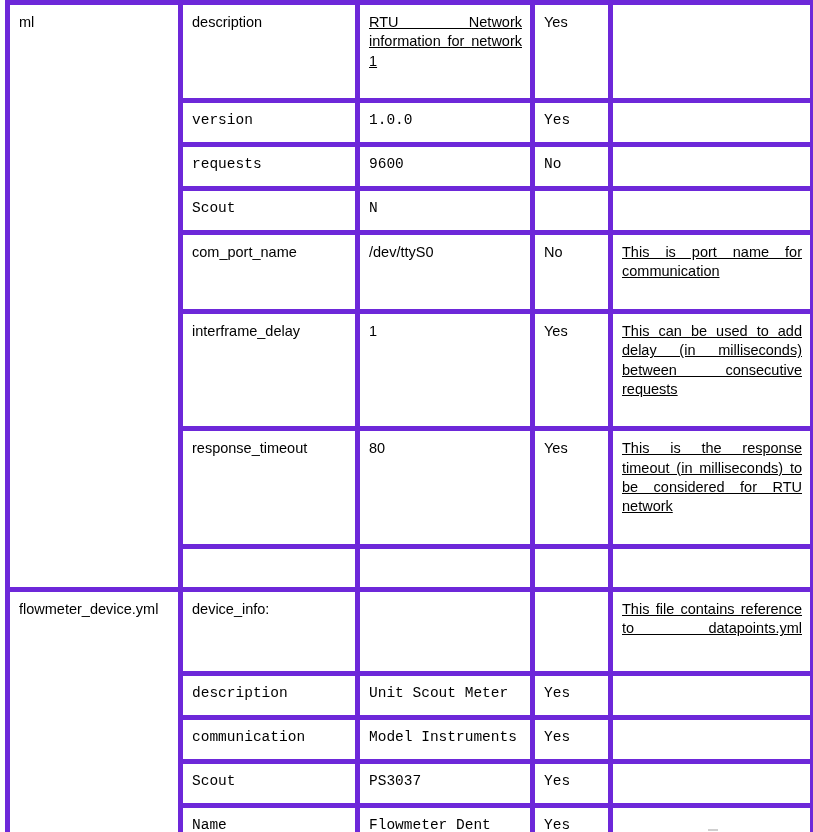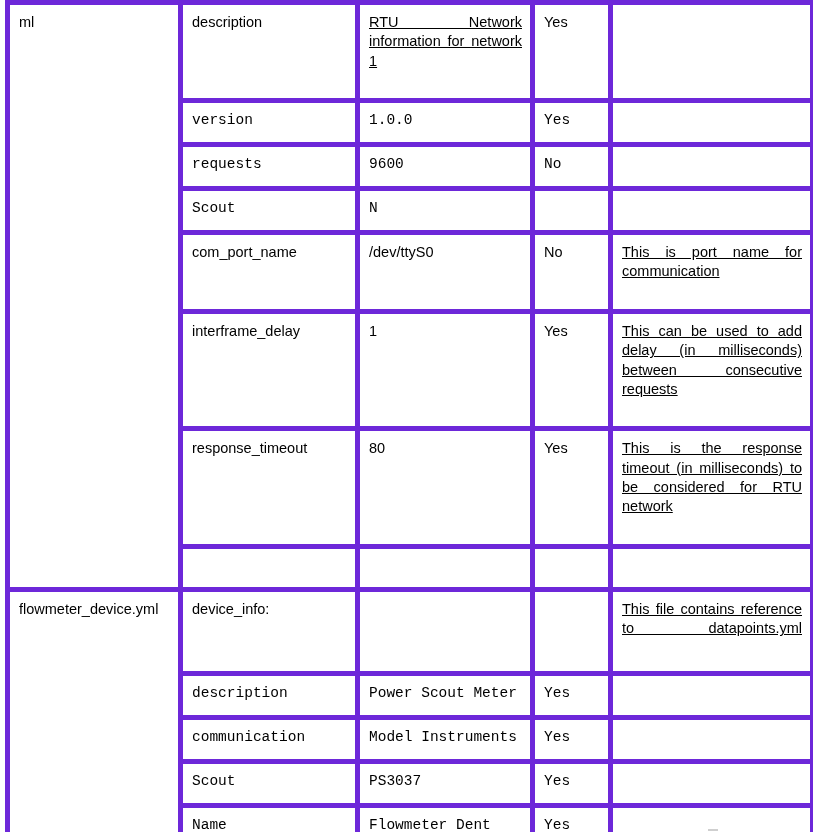--- a/index.html
+++ b/index.html
@@ -154,21 +154,21 @@
       <td class="cell-key"><span>device_info:</span></td>
       <td class="cell-val"><span></span></td>
       <td class="cell-req"><span></span></td>
       <td class="cell-note just">
           <span>This file contains reference to datapoints.yml</span>
         </td>
     </tr>
 
     <tr class="h-std">
       <td class="cell-key"><span>description</span></td>
-      <td class="cell-val"><span>Power Scout Meter</span></td>
+      <td class="cell-val"><span>Unit Scout Meter</span></td>
       <td class="cell-req"><span>Yes</span></td>
       <td class="cell-note"><span></span></td>
     </tr>
 
     <tr class="h-std">
       <td class="cell-key"><span>communication</span></td>
       <td class="cell-val"><span>Model Instruments</span></td>
       <td class="cell-req"><span>Yes</span></td>
       <td class="cell-note"><span></span></td>
     </tr>

